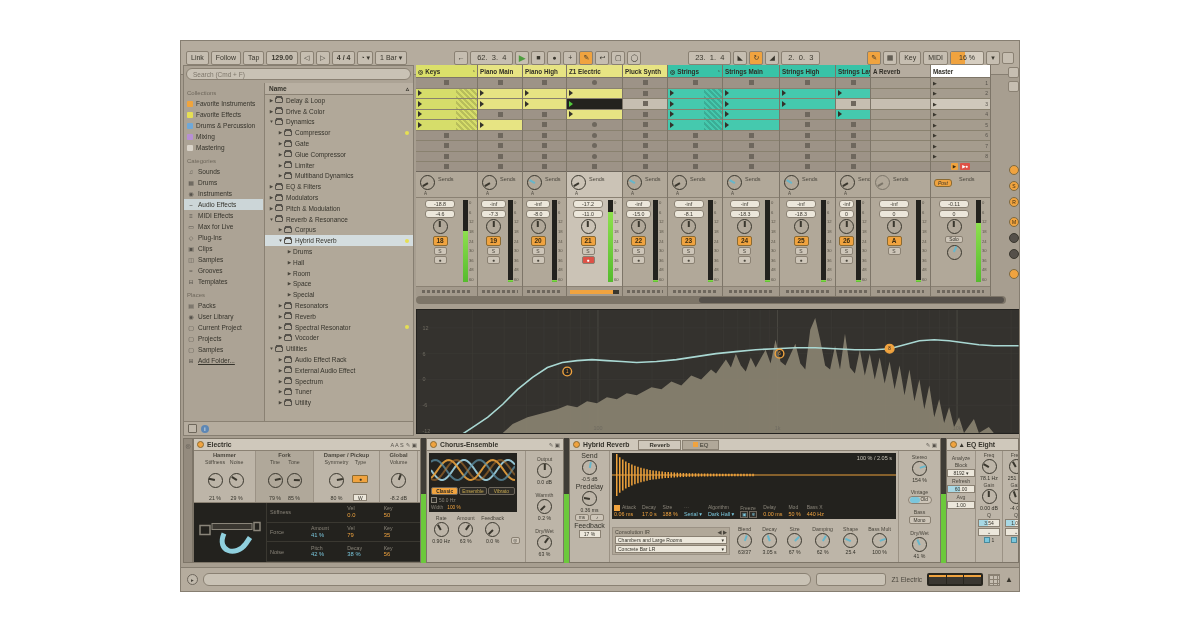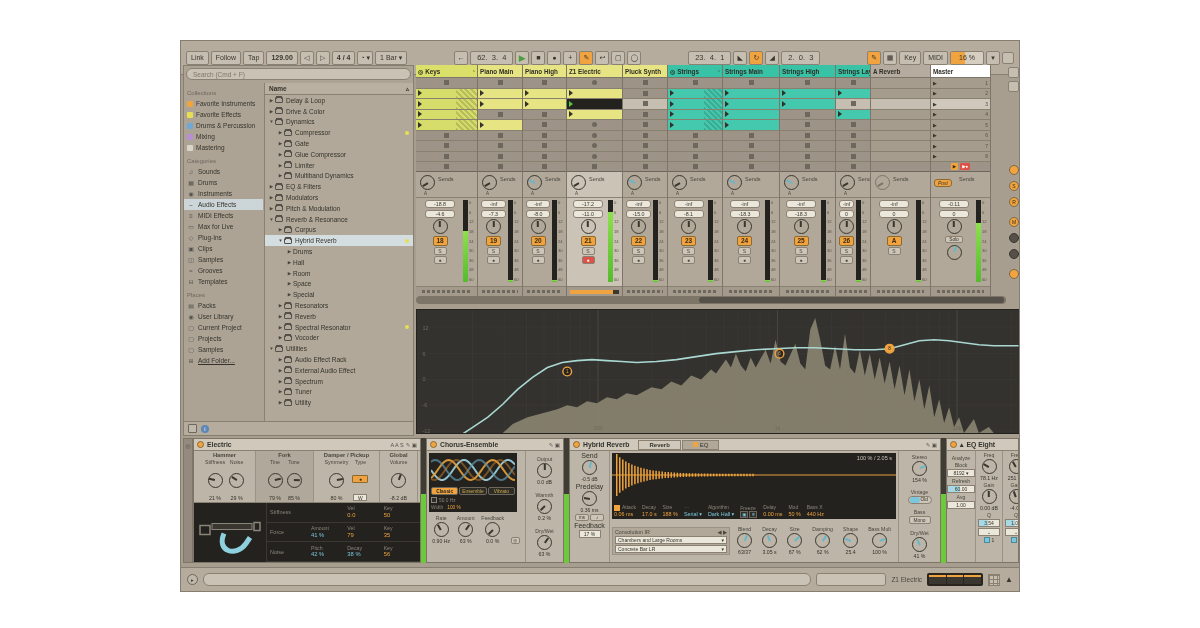--- a/index.html
+++ b/index.html
@@ -212,21 +212,21 @@
         <span class="tbig">62.  3.  4</span>
         <span class="tico tplay">▶</span>
         <span class="tico">■</span>
         <span class="tico">●</span>
         <span class="tico">+</span>
         <span class="tico torange">✎</span>
         <span class="tico">↩</span>
         <span class="tico">▢</span>
         <span class="tico">◯</span>
         <span class="tspacer"></span>
-        <span class="tbig">23.  4.  1</span>
+        <span class="tbig">23.  1.  4</span>
         <span class="tico">◣</span>
         <span class="tico torange">↻</span>
         <span class="tico">◢</span>
         <span class="tbig">2.  0.  3</span>
         <span class="tspacer"></span>
         <span class="tico torange">✎</span>
         <span class="tico">▦</span>
         <span class="tbtn">Key</span>
         <span class="tbtn">MIDI</span>
         <span class="tcpu">

